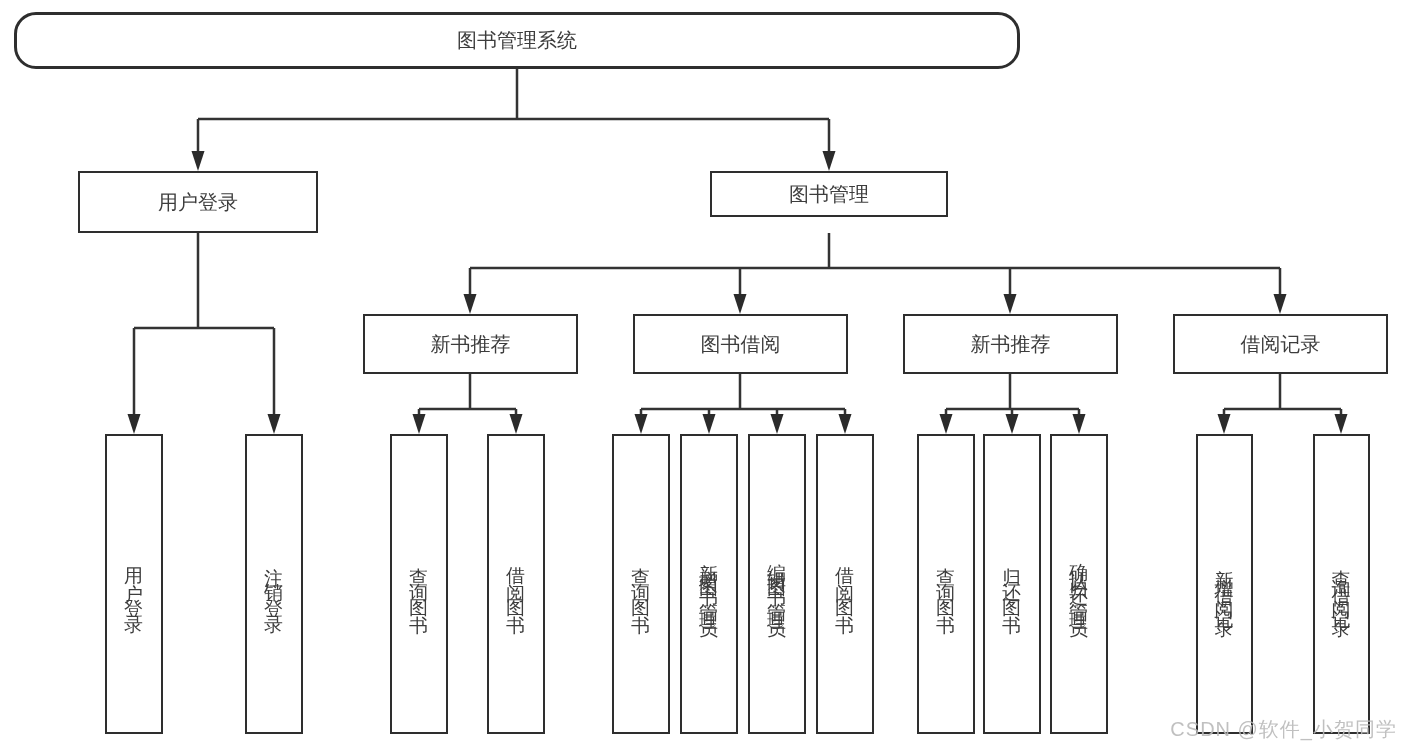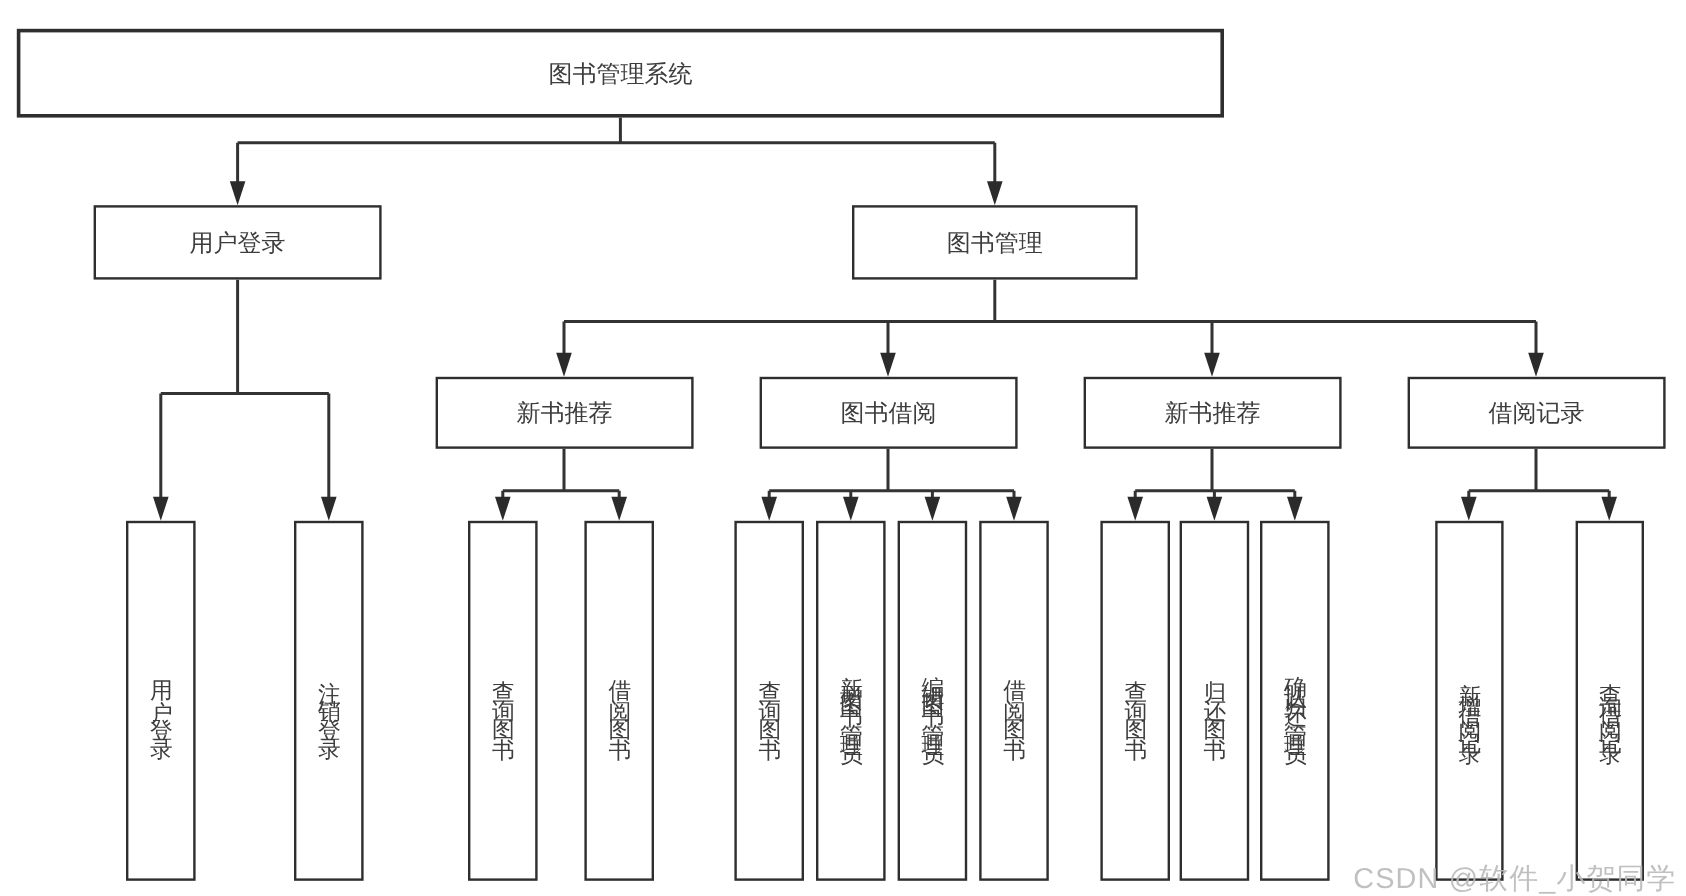--- a/index.html
+++ b/index.html
@@ -40,21 +40,21 @@
     line-height: 1;
     white-space: nowrap;
   }
   .ls-lg span { letter-spacing: 16px; }
   .ls-md span { letter-spacing: 10px; }
   .ls-sm span { letter-spacing: 8px; }
   #watermark {
     position: absolute;
     top: 716px;
     right: 8px;
-    font-size: 24px;
+    font-size: 20px;
     color: rgba(185,185,185,0.9);
     z-index: 5;
     letter-spacing: 1px;
   }
 </style>
 </head>
 <body>
 
 <div id="canvas">
 
@@ -91,24 +91,24 @@
       <path d="M770.5 414 L783.5 414 L777 434 Z"></path>
       <path d="M838.5 414 L851.5 414 L845 434 Z"></path>
       <path d="M939.5 414 L952.5 414 L946 434 Z"></path>
       <path d="M1005.5 414 L1018.5 414 L1012 434 Z"></path>
       <path d="M1072.5 414 L1085.5 414 L1079 434 Z"></path>
       <path d="M1217.5 414 L1230.5 414 L1224 434 Z"></path>
       <path d="M1334.5 414 L1347.5 414 L1341 434 Z"></path>
     </g>
   </svg>
 
-  <div class="box root" style="left:14px; top:24px; width:1006px; height:74px;">图书管理系统</div>
+  <div class="box root" style="left:14px; top:12px; width:1006px; height:57px;border-radius:22px;">图书管理系统</div>
 
   <div class="box" style="left:78px; top:171px; width:240px; height:62px;">用户登录</div>
-  <div class="box" style="left:710px; top:171px; width:238px; height:62px;">图书管理</div>
+  <div class="box" style="left:710px; top:171px; width:238px; height:46px;">图书管理</div>
 
   <div class="box" style="left:363px; top:314px; width:215px; height:60px;text-align:center;">新书推荐</div>
   <div class="box" style="left:633px; top:314px; width:215px; height:60px;">图书借阅</div>
   <div class="box" style="left:903px; top:314px; width:215px; height:60px;">新书推荐</div>
   <div class="box" style="left:1173px; top:314px; width:215px; height:60px;">借阅记录</div>
 
   <div class="box leaf ls-lg" style="left:105px; top:434px; width:58px; height:300px;">
     <span>用户登录</span>
   </div>
   <div class="box leaf ls-lg" style="left:245px; top:434px; width:58px; height:300px;">

